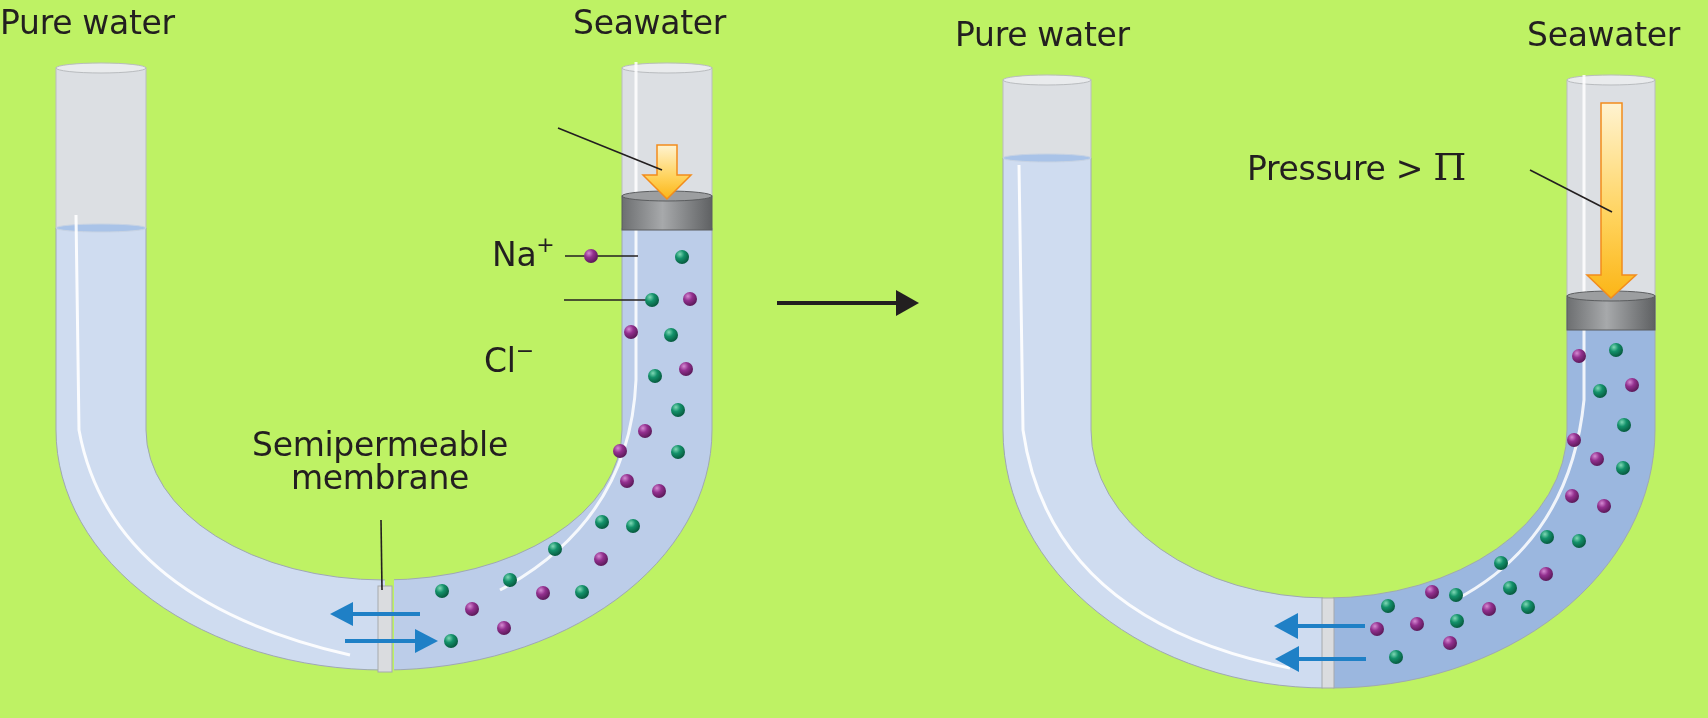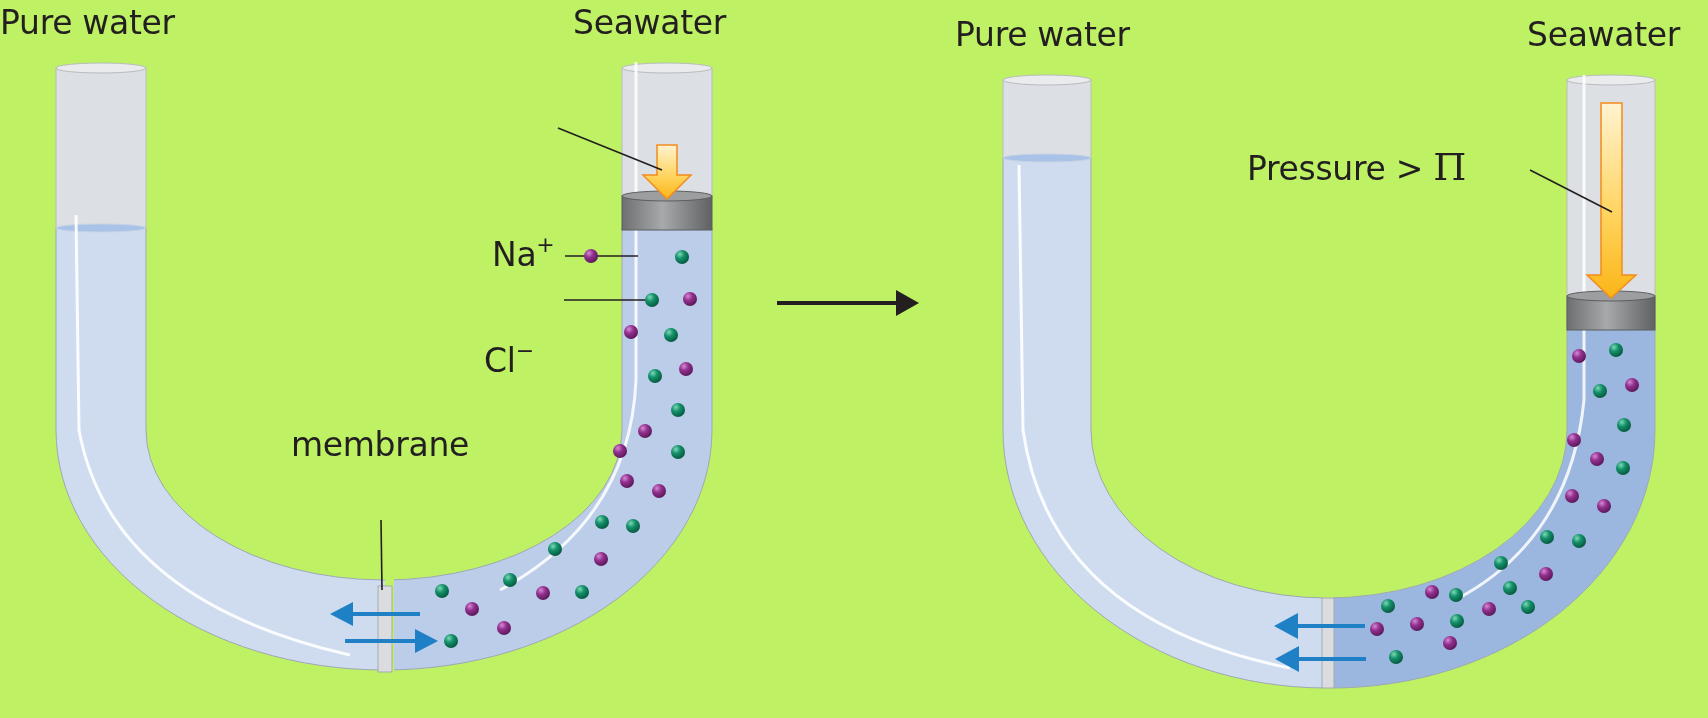--- a/index.html
+++ b/index.html
@@ -180,20 +180,21 @@
 
   <div class="lbl" style="left:0px;top:6px;">Pure water</div>
   <div class="lbl" style="left:573px;top:6px;">Seawater</div>
   <div class="lbl" style="left:492px;top:236px;">
     <span>Na</span><span class="sup">+</span>
   </div>
   <div class="lbl" style="left:484px;top:298px;margin-top:44px;">
     <span>Cl</span><span class="sup">−</span>
   </div>
   <div class="lbl center" style="left:230px;top:428px;width:300px;">
+    <div>Semipermeable</div>
     <div style="">membrane</div>
   </div>
 
   <div class="lbl" style="left:955px;top:18px;">Pure water</div>
   <div class="lbl" style="left:1527px;top:18px;">Seawater</div>
   <div class="lbl" style="left:1247px;top:148px;">
     <span>Pressure &gt; </span><span class="pi">Π</span>
   </div>
 </div>
 

